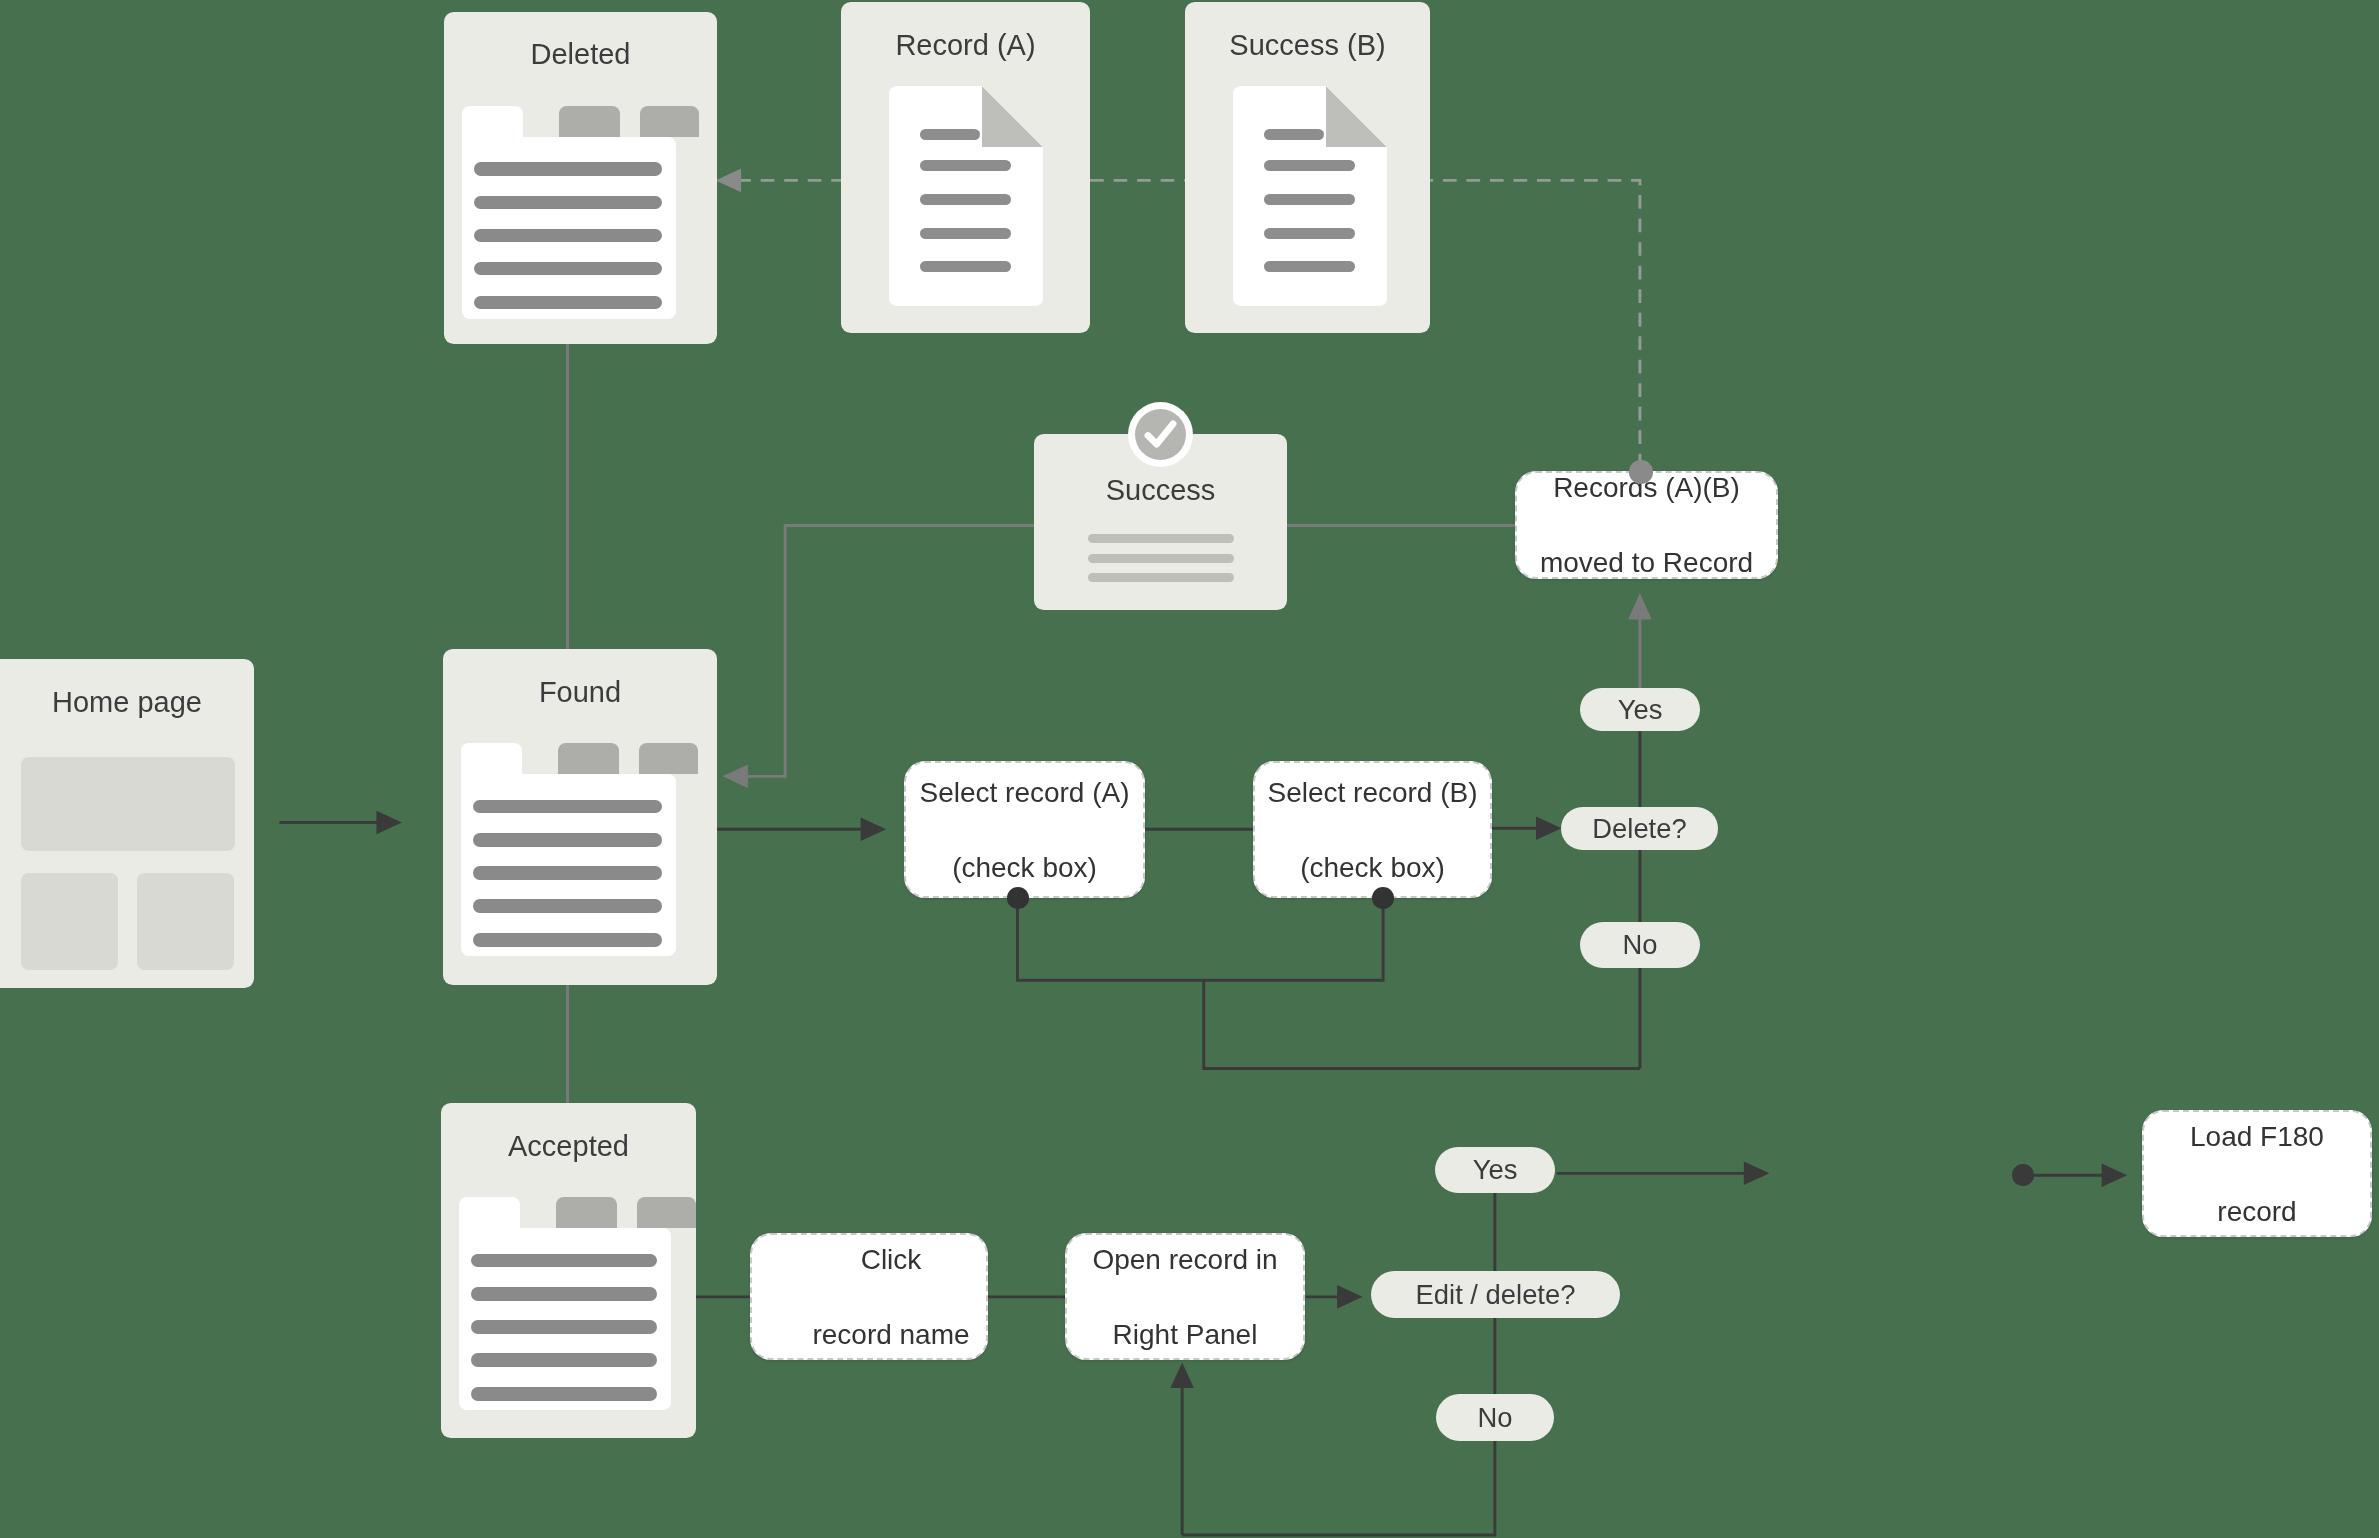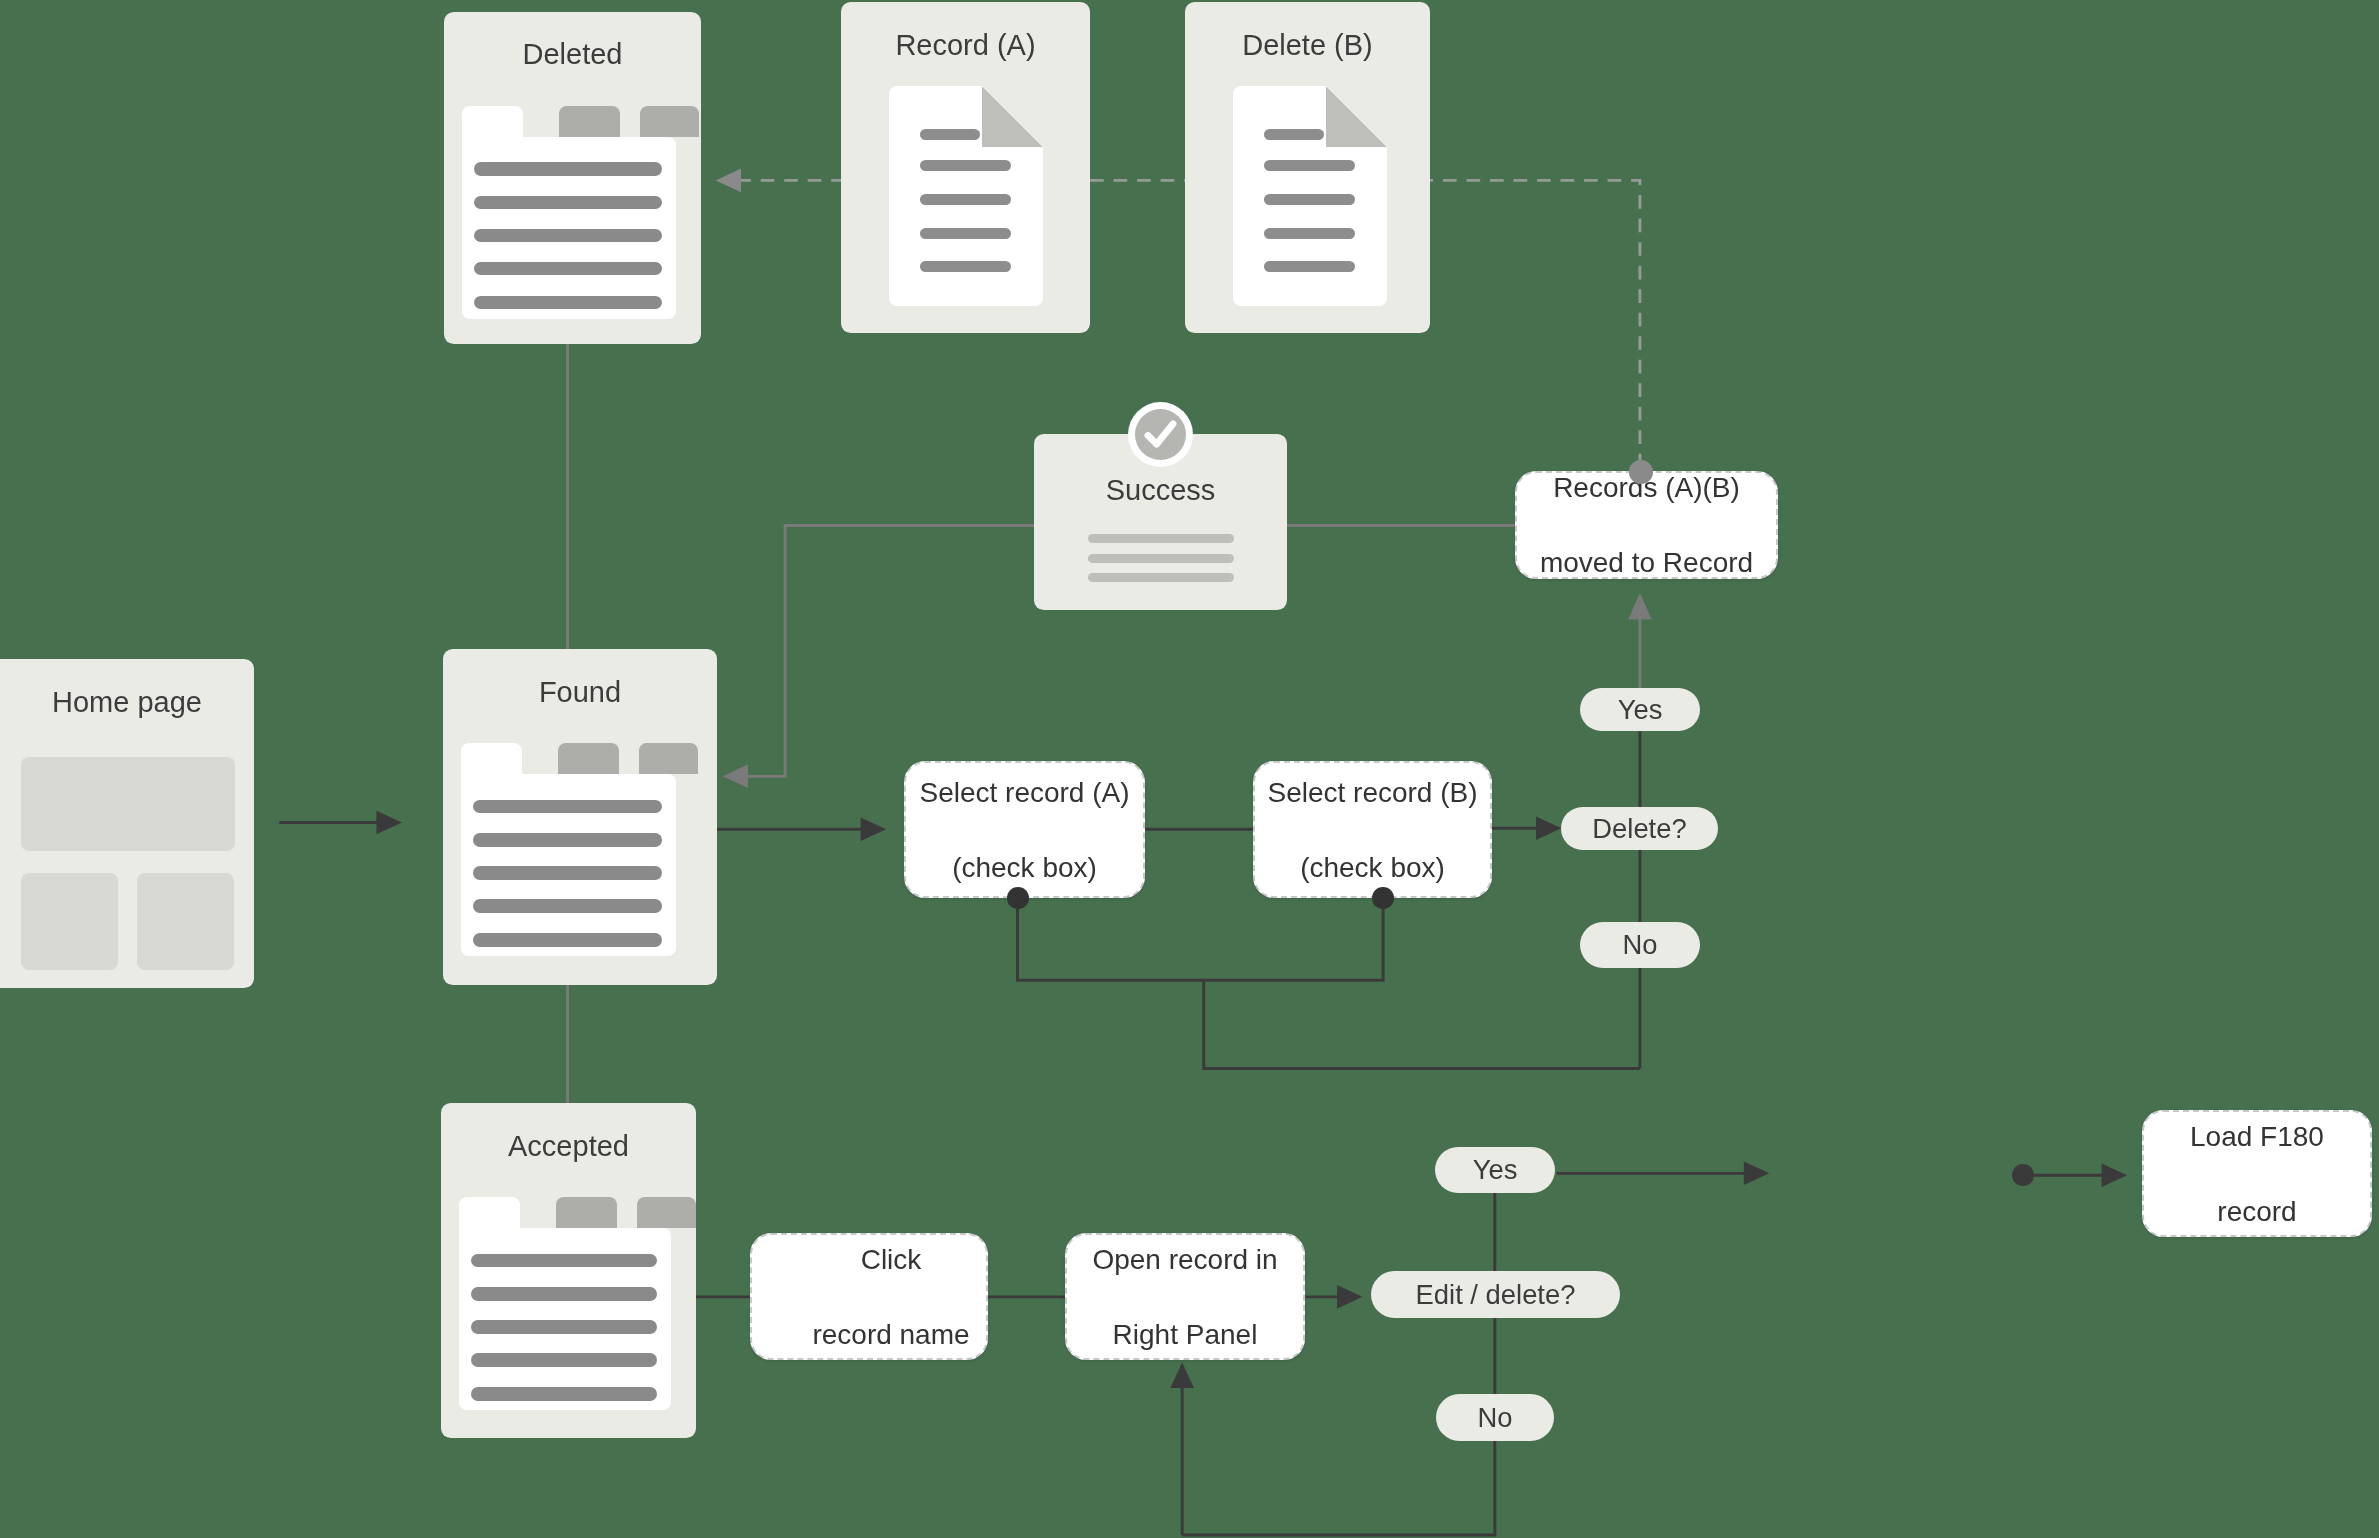--- a/index.html
+++ b/index.html
@@ -111,21 +111,21 @@
       <polygon points="410,839 384,827 384,851"></polygon>
       <polygon points="904,846 878,834 878,858"></polygon>
       <polygon points="1593,845 1567,833 1567,857"></polygon>
       <polygon points="1805,1197 1779,1185 1779,1209"></polygon>
       <polygon points="2170,1199 2144,1187 2144,1211"></polygon>
       <polygon points="1390,1323 1364,1311 1364,1335"></polygon>
       <polygon points="1206,1390 1194,1416 1218,1416"></polygon>
     </g>
   </svg>
 
-  <div class="card" style="left:444px;top:11.8px;width:257px;height:332px;">
+  <div class="card" style="left:444px;top:11.8px;width:257px;height:332px;padding-left:16px;">
     <div class="card-title">Deleted</div>
     <div class="page-tabs" style="width:222px;">
       <div class="tab white"></div>
         <div class="tab g1"></div>
         <div class="tab g2"></div>
     </div>
     <div class="page-body" style="width:214px;">
       <div class="pbar" style="top:25.5px;width:188px;"></div>
       <div class="pbar" style="top:59px;width:188px;"></div>
       <div class="pbar" style="top:92px;width:188px;"></div>
@@ -140,21 +140,21 @@
       <div class="fold"></div>
       <div class="dbar" style="top:43px;width:60px;"></div>
       <div class="dbar" style="top:74px;width:91px;"></div>
       <div class="dbar" style="top:108px;width:91px;"></div>
       <div class="dbar" style="top:142px;width:91px;"></div>
       <div class="dbar" style="top:175px;width:91px;"></div>
     </div>
   </div>
 
   <div class="card" style="left:1185px;top:2px;width:245px;height:331px;">
-    <div class="card-title">Delete (B)</div>
+    <div class="card-title">Success (B)</div>
     <div class="doc">
       <div class="fold"></div>
       <div class="dbar" style="top:43px;width:60px;"></div>
       <div class="dbar" style="top:74px;width:91px;"></div>
       <div class="dbar" style="top:108px;width:91px;"></div>
       <div class="dbar" style="top:142px;width:91px;"></div>
       <div class="dbar" style="top:175px;width:91px;"></div>
     </div>
   </div>
 

